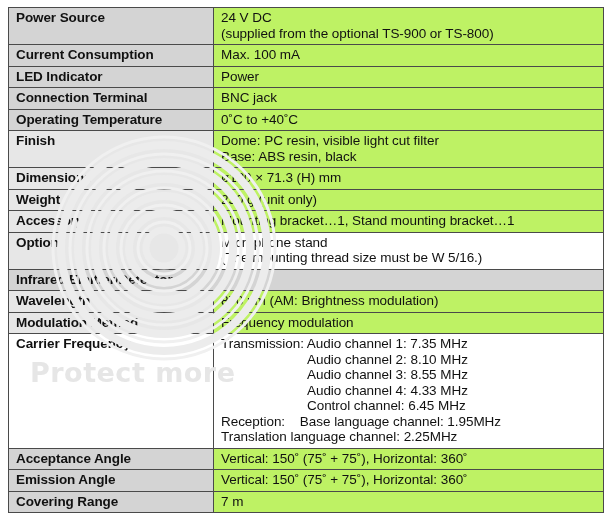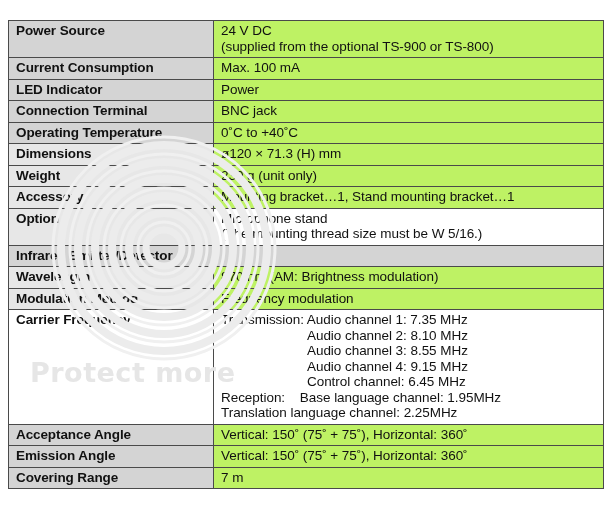--- a/index.html
+++ b/index.html
@@ -42,21 +42,21 @@
     font-size: 27px;
     letter-spacing: 0.5px;
     color: #e6e6e6;
     white-space: nowrap;
   }
 
   
   #spec-table {
     position: absolute;
     left: 8px;
-    top: 20px;
+    top: 7px;
     width: 595px;
     border-collapse: collapse;
     table-layout: fixed;
     z-index: 2;
     background: transparent;
   }
   #spec-table col.c-label { width: 205px; }
   #spec-table col.c-value { width: 390px; }
 
   #spec-table td {
@@ -160,20 +160,27 @@
         </td>
       </tr>
 
       <tr>
         <td class="label">Operating Temperature</td>
         <td class="value">
           <span class="line">0˚C to +40˚C</span>
         </td>
       </tr>
 
+      <tr>
+        <td class="label label-see-through">Finish</td>
+        <td class="value">
+          <span class="line">Dome: PC resin, visible light cut filter</span>
+          <span class="line">Base: ABS resin, black</span>
+        </td>
+      </tr>
 
       <tr>
         <td class="label label-see-through">Dimensions</td>
         <td class="value">
           <span class="line">ø120 × 71.3 (H) mm</span>
         </td>
       </tr>
 
       <tr>
         <td class="label label-see-through">Weight</td>
@@ -216,21 +223,21 @@
       </tr>
 
       <tr>
         <td class="label faded-label see-through">Carrier Frequency</td>
         <td class="value see-through">
           <span class="line faded"><span>Transmission:</span>
             <span>Audio channel 1: 7.35 MHz</span>
           </span>
           <span class="indent-1 faded">Audio channel 2: 8.10 MHz</span>
           <span class="indent-1 faded">Audio channel 3: 8.55 MHz</span>
-          <span class="indent-1 faded">Audio channel 4: 9.15 MHz</span>
+          <span class="indent-1 faded">Audio channel 4: 4.33 MHz</span>
           <span class="indent-1">Control channel: 6.45 MHz</span>
           <span class="line nowrap"><span>Reception:</span>&nbsp;&nbsp;&nbsp;&nbsp;<span>Base language channel: 1.95MHz</span></span>
           <span class="line nowrap">Translation language channel:  2.25MHz</span>
         </td>
       </tr>
 
       <tr>
         <td class="label">Acceptance Angle</td>
         <td class="value">
           <span class="line">Vertical: 150˚ (75˚ + 75˚), Horizontal: 360˚</span>

